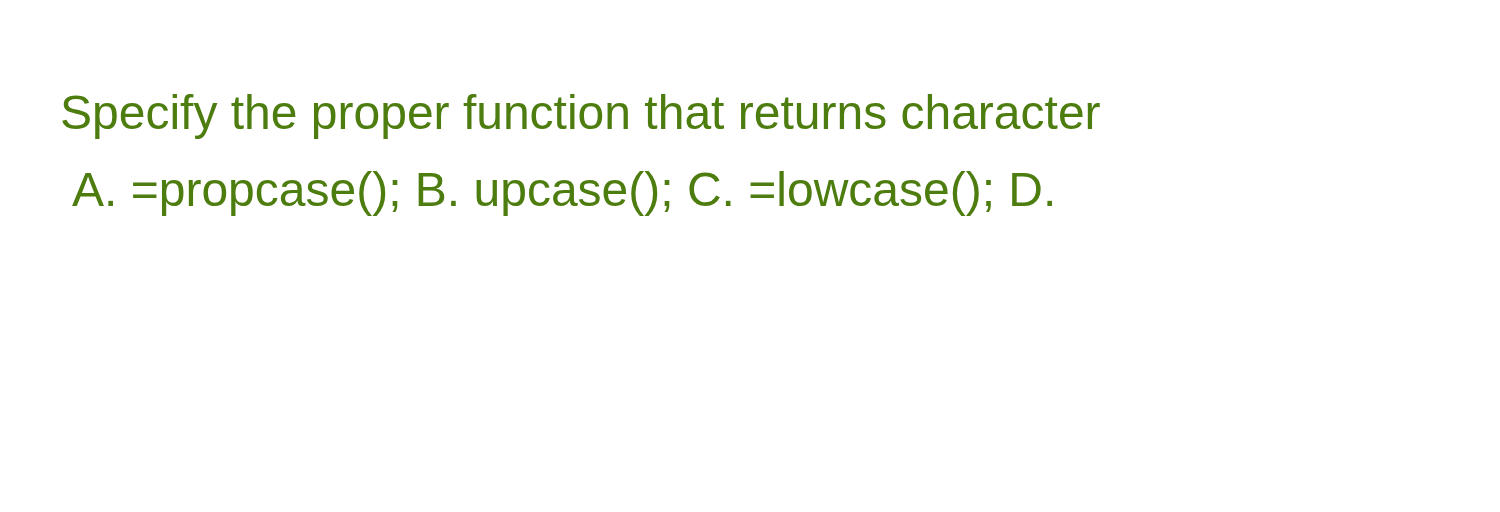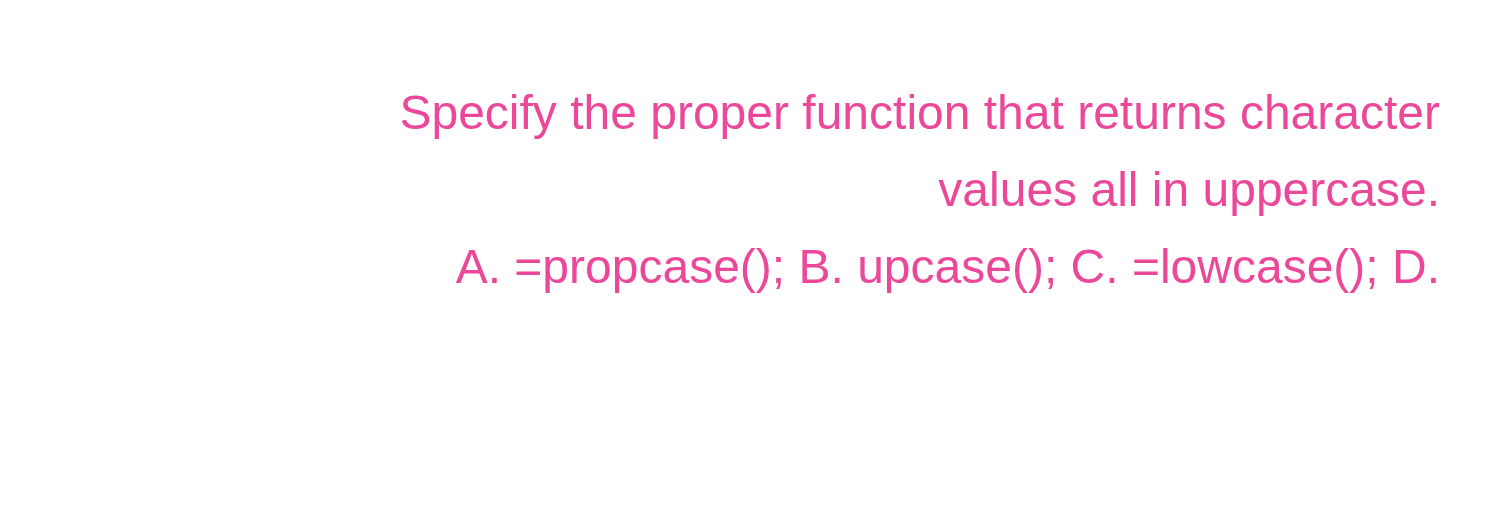--- a/index.html
+++ b/index.html
@@ -8,38 +8,36 @@
       box-sizing: border-box;
     }
     body {
       width: 1500px;
       height: 512px;
       background: #ffffff;
       font-family: -apple-system, BlinkMacSystemFont, "Segoe UI", Helvetica, Arial, sans-serif;
       padding: 75px 60px;
     }
     .question-container {
-      color: #ec4899;
+      color: #4d7c0f;
       font-size: 48px;
       line-height: 1.6;
       font-weight: 400;
-      text-align: right;
     }
     .question-text {
       margin-bottom: 0;
     }
     .options-text {
       margin-top: 0;
       margin-left: 12px;
     }
   </style>
 </head>
 <body>
 
 <div class="question-container">
   <div class="question-text">
     <span>Specify the proper function that returns character</span><br>
-    <span>values all in uppercase.</span>
   </div>
   <div class="options-text">
     <span>A. =propcase(); B. upcase(); C. =lowcase(); D.</span><br>
   </div>
 </div>
 
 </body></html>

